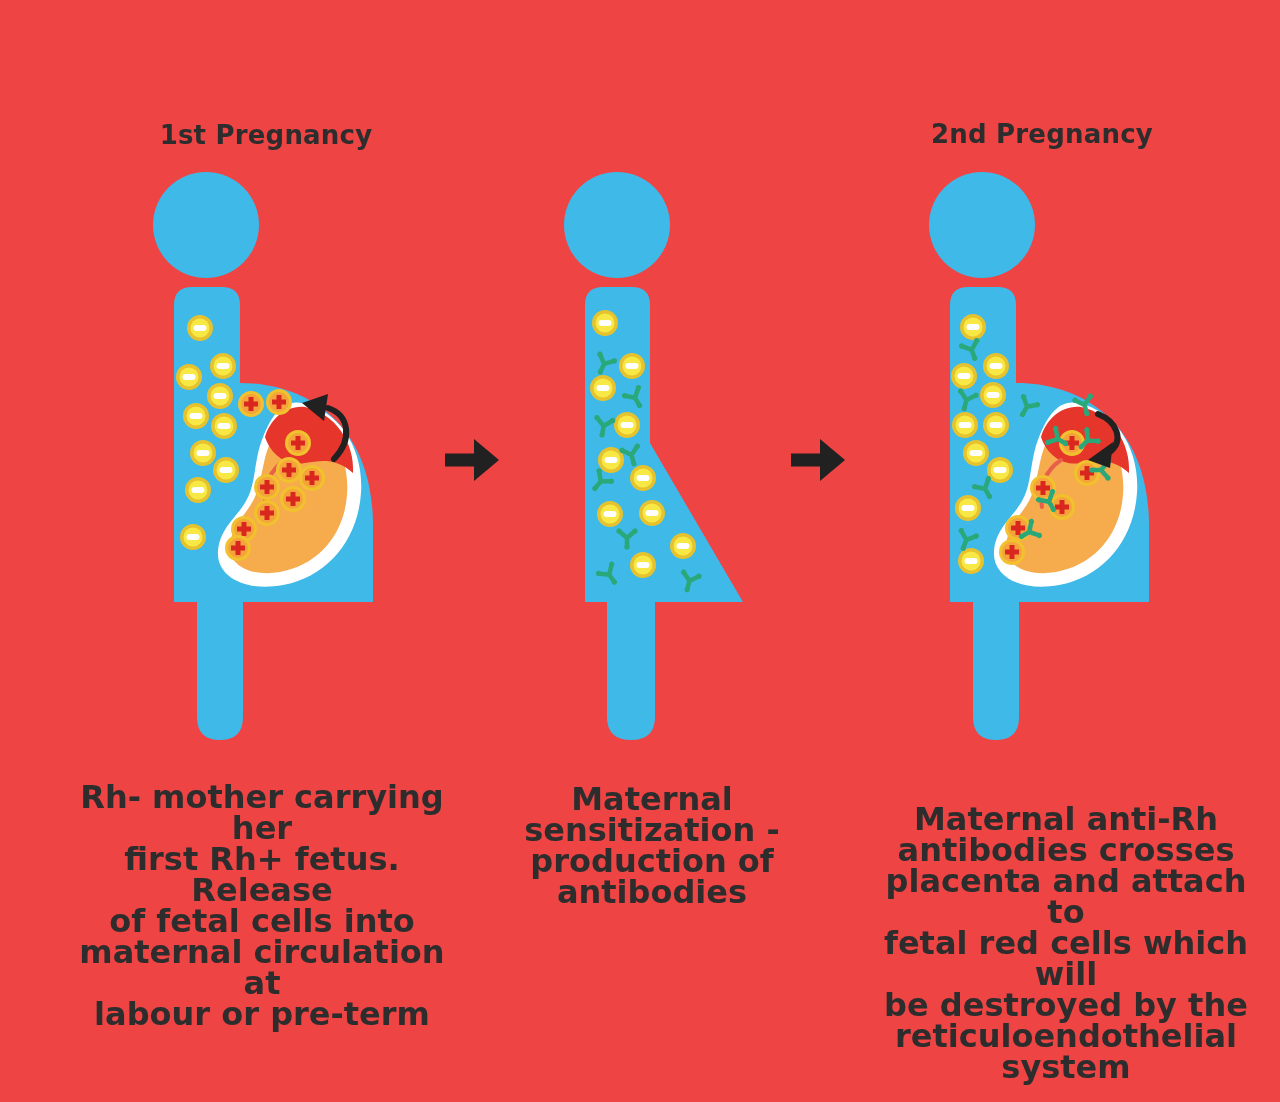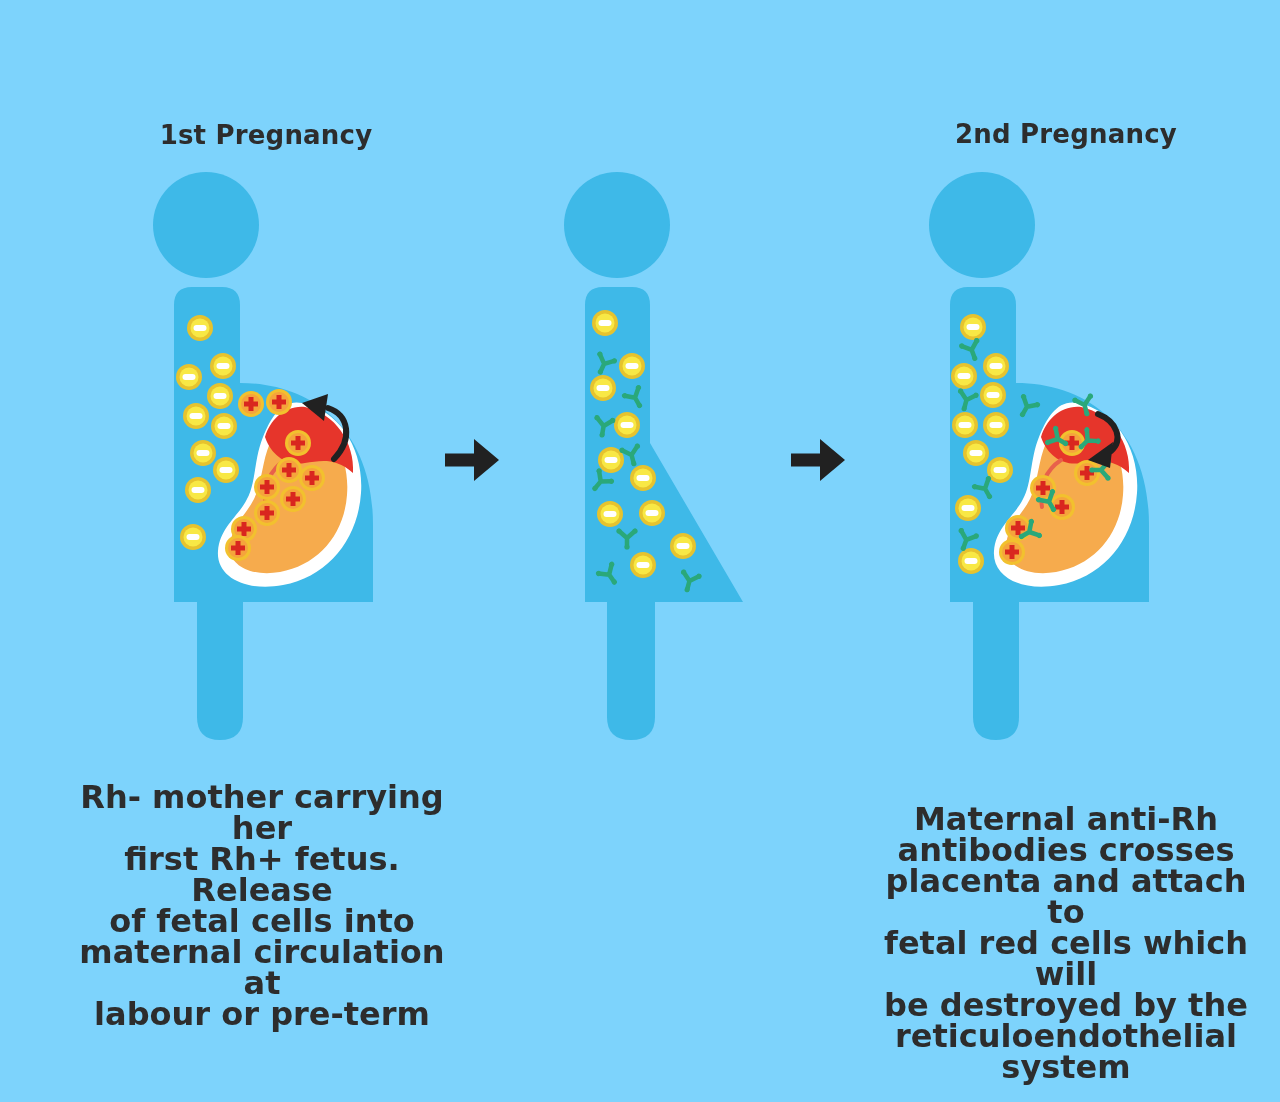--- a/index.html
+++ b/index.html
@@ -1,26 +1,26 @@
 <!DOCTYPE html>
 <html style="--body_blue: #3eb9e8; --womb_white: #ffffff; --cell_yellow: #f8e845; --cell_yellow_ring: #e6c32e; --cell_minus: #ffffff; --antibody_green: #2aa87a; --fetus_orange: #f6ab4d; --placenta_red: #e6352b; --cord_red: #e8604b; --rh_cell_ring: #f2c12e; --rh_cell_fill: #f5a43c; --rh_plus_red: #d9261f; --arrow_black: #212121; --text_dark: #2d2d2d;"><head>
 <meta charset="utf-8">
 <style>
   html,body{margin:0;padding:0;background:#fff;}
   .canvas{
-    position:relative;width:1280px;height:1102px;background:#7dd3fc;overflow:hidden;
+    position:relative;width:1280px;height:1102px;background:#ef4444;overflow:hidden;
     font-family:"DejaVu Sans","Liberation Sans",sans-serif;color:var(--text_dark,#2d2d2d);
   }
   .defs-svg{position:absolute;width:0;height:0;overflow:hidden;}
   .title{
     position:absolute;text-align:center;font-size:26px;font-weight:600;letter-spacing:0.2px;
     color:var(--text_dark,#2d2d2d);
   }
   .t1{left:96px;top:120px;width:340px;}
-  .t3{left:896px;top:119px;width:340px;}
+  .t3{left:872px;top:119px;width:340px;}
   .caption{
     position:absolute;text-align:center;font-size:32px;line-height:31px;font-weight:600;
     white-space:pre-line;color:var(--text_dark,#2d2d2d);
   }
   .c1{left:72px;top:782px;width:380px;}
   .c2{left:462px;top:784px;width:380px;}
   .c3{left:876px;top:804px;width:380px;}
   .fig{position:absolute;}
   .figA{left:150px;top:165px;width:240px;height:585px;}
   .figB{left:560px;top:165px;width:200px;height:585px;}
@@ -193,20 +193,23 @@
       <path class="karr" d="M172 249 C192 257 197 275 185 286"></path>
       <polygon class="karr-f" points="162,295 187,277 184,303"></polygon>
     </g>
   </svg>
 
   <div class="caption c1">Rh- mother carrying her
 first Rh+ fetus. Release
 of fetal cells into
 maternal circulation at
 labour or pre-term</div>
+  <div class="caption c2">Maternal sensitization -
+production of
+antibodies</div>
   <div class="caption c3">Maternal anti-Rh
 antibodies crosses
 placenta and attach to
 fetal red cells which will
 be destroyed by the
 reticuloendothelial
 system</div>
 
 </div>
 

